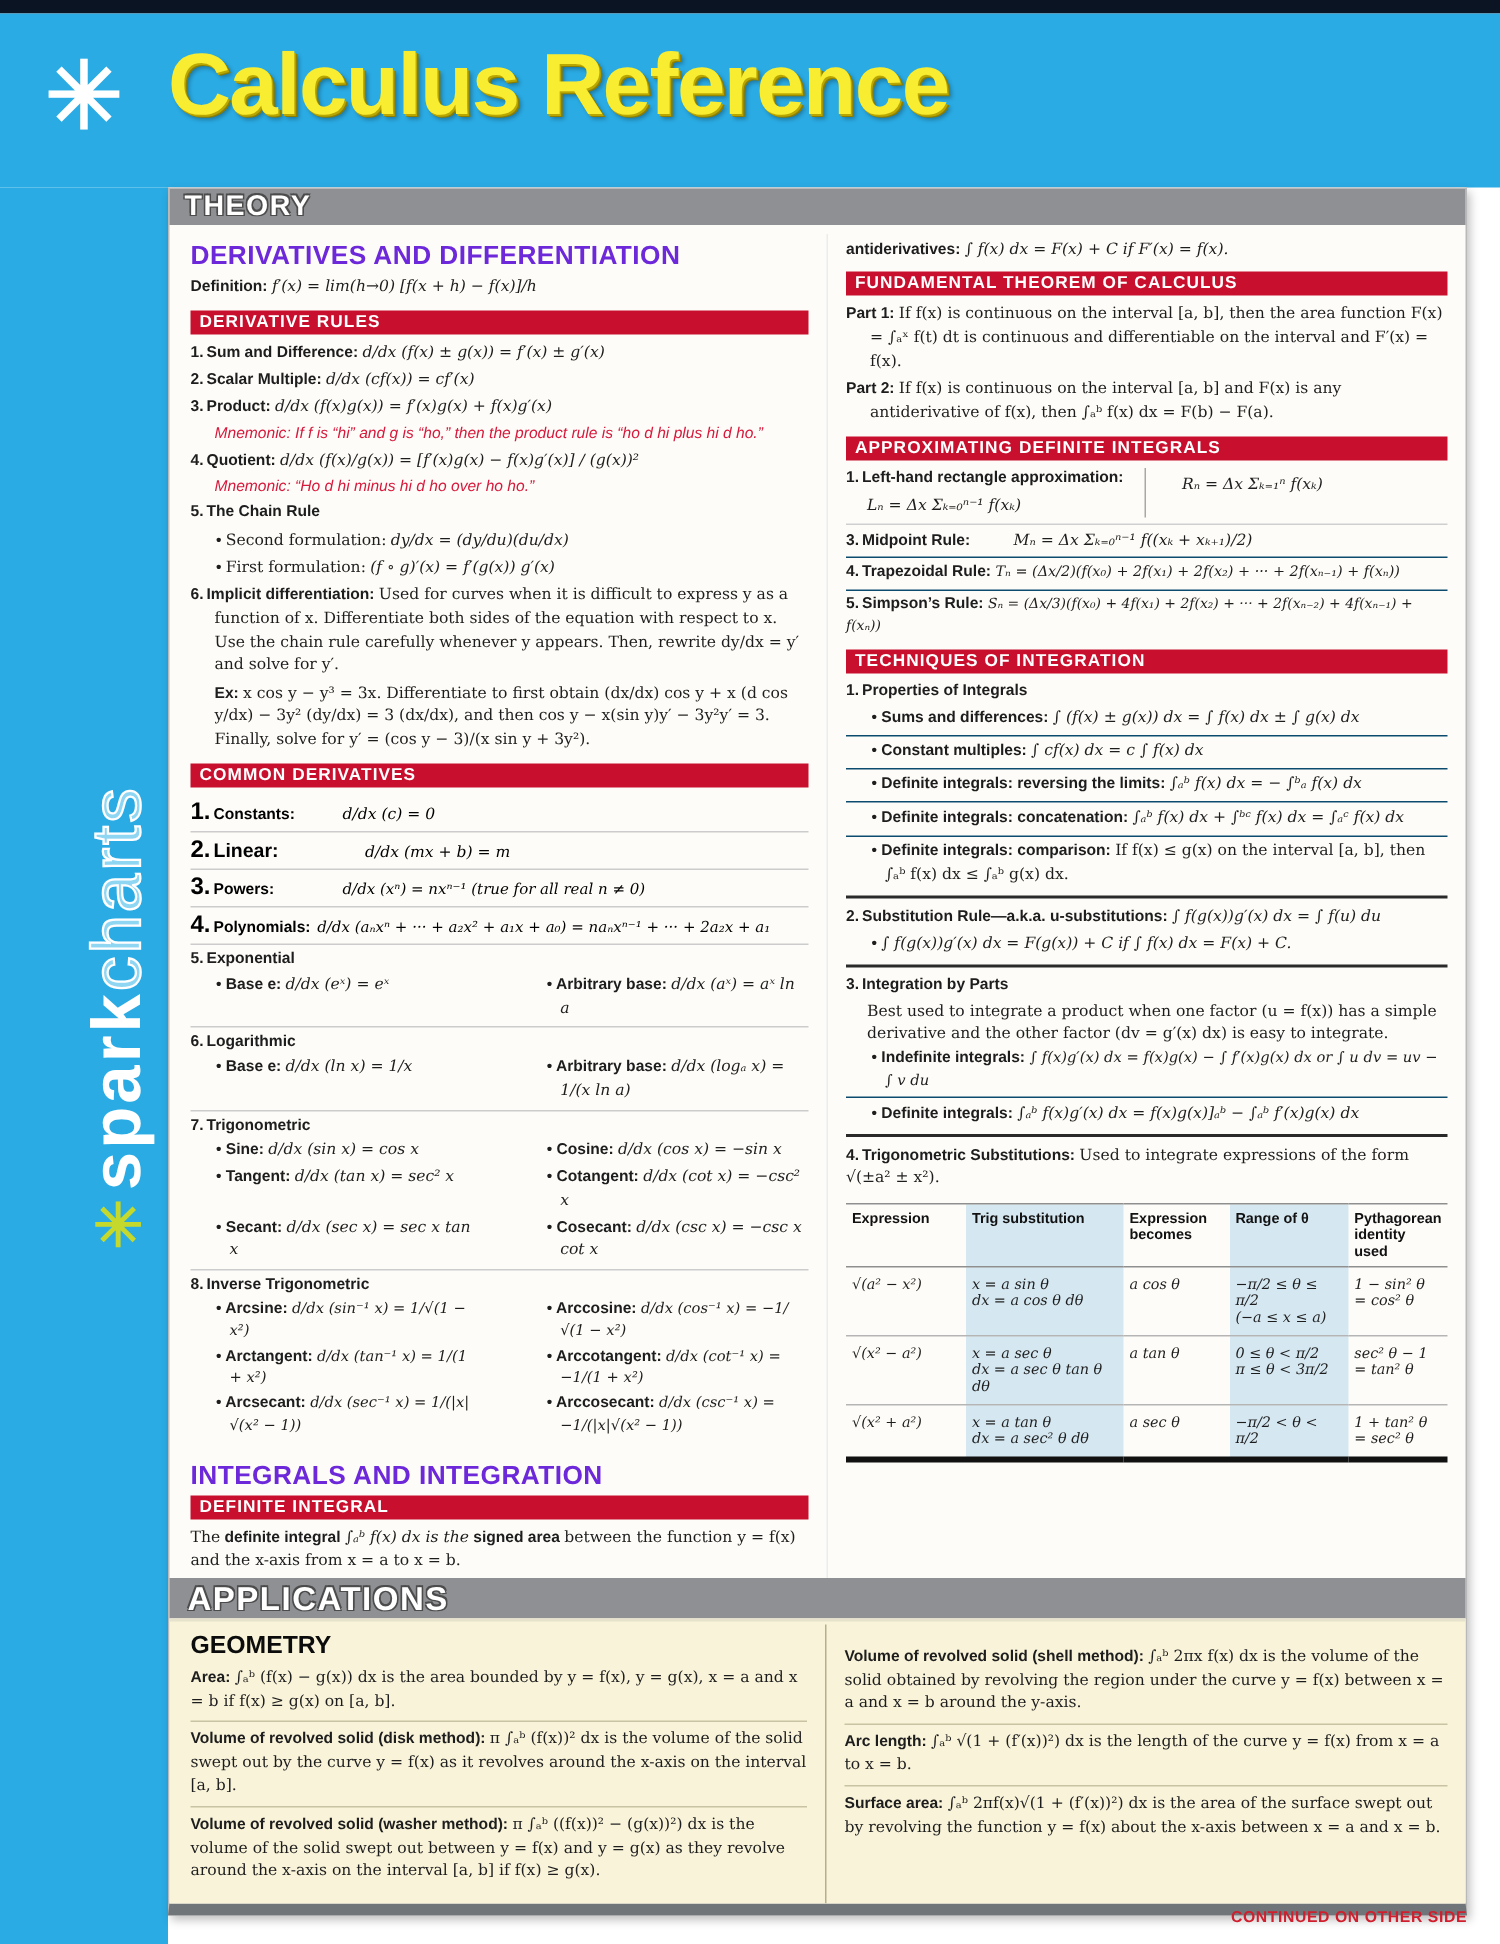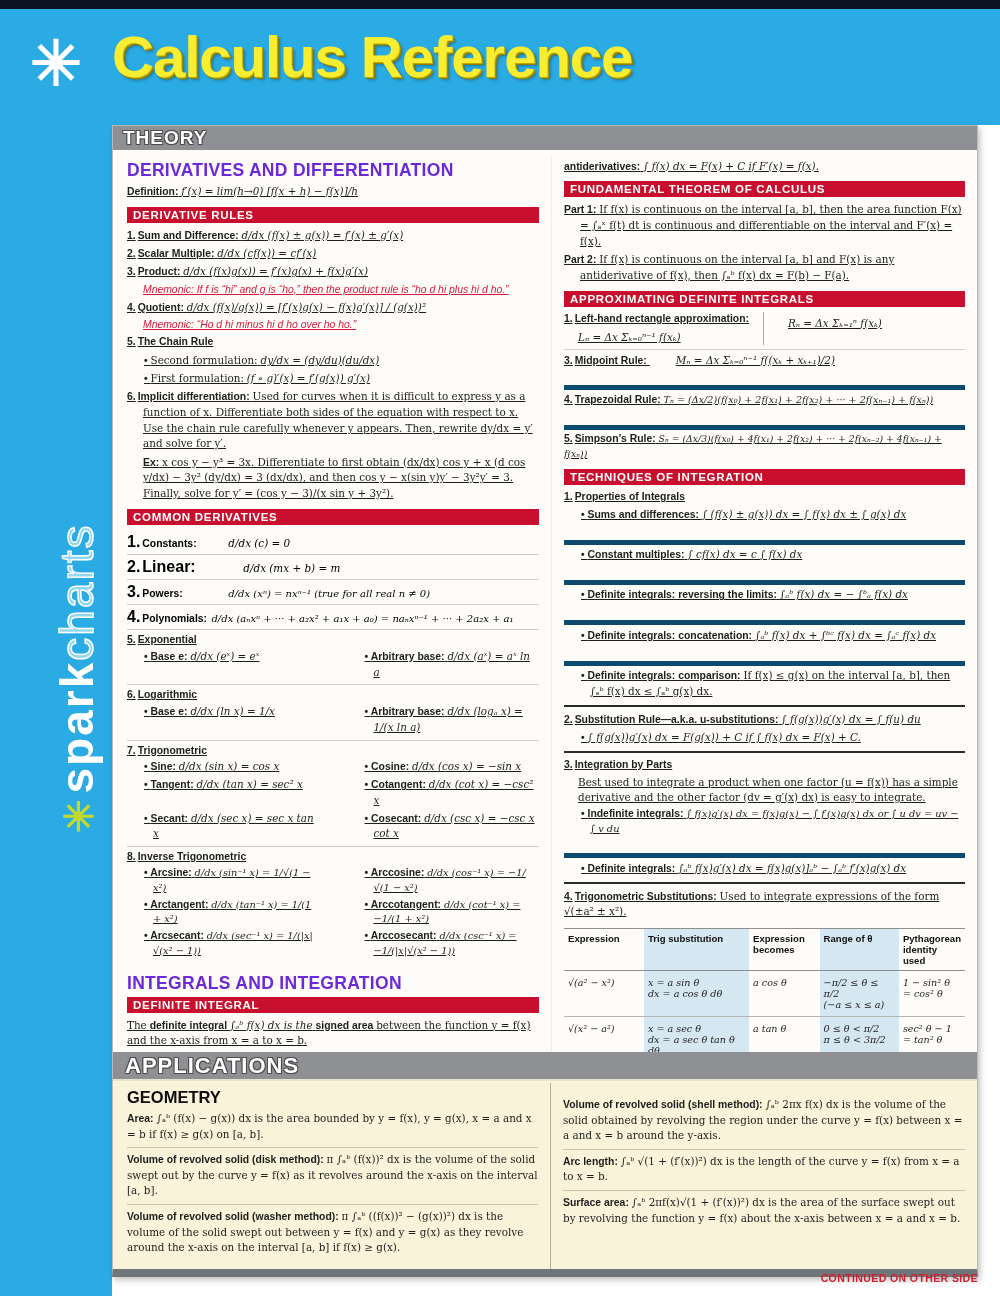--- a/index.html
+++ b/index.html
@@ -20,35 +20,35 @@
     box-shadow:2px 3px 6px rgba(0,0,0,.25);box-sizing:border-box;}
   .graybar{background:#8e9093;color:#fff;font-weight:bold;letter-spacing:1px;
     text-shadow:-1px -1px 0 #4c4c4c,1px -1px 0 #4c4c4c,-1px 1px 0 #4c4c4c,1px 1px 0 #4c4c4c;}
   .theorybar{height:24px;font-size:19px;padding:1px 0 0 10px;box-sizing:border-box;}
   .appsbar{height:27px;font-size:22px;padding:1px 0 0 12px;box-sizing:border-box;}
   .cols{display:flex;padding:6px 12px 0 14px;height:902px;overflow:hidden;box-sizing:border-box;}
   .col-left{width:424px;padding-right:12px;box-sizing:border-box;}
   .col-right{flex:1;padding-left:12px;border-left:1px solid #ececec;box-sizing:border-box;}
   .sec{font-size:17.5px;font-weight:800;margin:4px 0 3px;letter-spacing:.3px;color:#6d28d9;}
   .redbar{background:#c8102e;color:#fff;font-size:11.5px;font-weight:bold;letter-spacing:.7px;padding:2px 6px;margin:7px 0 5px;}
-  .line,.item{font-size:10.4px;line-height:1.42;margin:2.5px 0;color:#1d1d1d;text-decoration:underline;}
+  .line,.item{font-size:10.4px;line-height:1.42;margin:2.5px 0;color:#1d1d1d;}
   .item{padding-left:16px;text-indent:-16px;}
   .bul{padding-left:26px;text-indent:-9px;}
   .bul::before{content:"•  ";font-weight:bold;}
   .num{font-weight:bold;margin-right:2px;}
   .lbl{font-weight:bold;font-family:"Liberation Sans",sans-serif;font-style:normal;}
   .math{font-family:"DejaVu Serif",serif;font-style:italic;}
   .mtext{font-family:"DejaVu Serif",serif;}
   .mnem{color:#d6193c;font-style:italic;padding-left:16px;}
   .crow{border-bottom:1px solid #cccccc;padding:3px 0;}
   .crow.nb{border-bottom:none;}
   .pairline{display:flex;gap:29px;}
   .pcell{flex:1;}
   .hr2{border-top:2px solid #2a2a2a;margin:5px 0;}
-  .thinline{border-bottom:5px solid #0c4a6e;padding-bottom:17px;}
+  .thinline{border-bottom:1px solid #0c4a6e;padding-bottom:3px;}
   .approx-pair{display:flex;border-bottom:1px solid #cfcfcf;padding-bottom:4px;}
   .ap{flex:1;}
   .ap.a1{border-right:1px solid #a8a8a8;padding-right:8px;}
   .ap.a2{padding-left:10px;}
   .ap .f{margin:4px 0 0 14px;}
   
   table.trig{width:100%;border-collapse:collapse;margin-top:8px;border-top:1px solid #8f8f8f;border-bottom:4px solid #111;}
   table.trig th{font-size:9.6px;text-align:left;padding:4px 4px;border-bottom:1px solid #8f8f8f;vertical-align:top;color:#111;}
   table.trig td{font-size:9.6px;font-family:"DejaVu Serif",serif;font-style:italic;padding:6px 4px;border-bottom:1px solid #b5b5b5;vertical-align:top;color:#1d1d1d;}
   table.trig tr:last-child td{border-bottom:none;}
@@ -92,21 +92,21 @@
       <div class="item"><span class="num">4.</span><span class="lbl">Quotient:</span> <span class="math">d/dx (f(x)/g(x)) = [f′(x)g(x) − f(x)g′(x)] / (g(x))²</span></div>
       <div class="line mnem">Mnemonic: “Ho d hi minus hi d ho over ho ho.”</div>
       <div class="item"><span class="num">5.</span><span class="lbl">The Chain Rule</span></div>
       <div class="line bul"><span class="mtext">Second formulation:</span> <span class="math">dy/dx = (dy/du)(du/dx)</span></div>
       <div class="line bul"><span class="mtext">First formulation:</span> <span class="math">(f ∘ g)′(x) = f′(g(x)) g′(x)</span></div>
       <div class="item"><span class="num">6.</span><span class="lbl">Implicit differentiation:</span> <span class="mtext">Used for curves when it is difficult to express y as a function of x. Differentiate both sides of the equation with respect to x. Use the chain rule carefully whenever y appears. Then, rewrite dy/dx = y′ and solve for y′.</span></div>
       <div class="line" style="padding-left:16px;"><span class="lbl">Ex:</span> <span class="mtext">x cos y − y³ = 3x. Differentiate to first obtain (dx/dx) cos y + x (d cos y/dx) − 3y² (dy/dx) = 3 (dx/dx), and then cos y − x(sin y)y′ − 3y²y′ = 3. Finally, solve for y′ = (cos y − 3)/(x sin y + 3y²).</span></div>
 
       <div class="redbar">COMMON DERIVATIVES</div>
       <div class="crow"><span class="num">1.</span><span class="lbl" style="display:inline-block;width:86px;font-size:10.4px;">Constants:</span><span class="math" style="font-size:10.4px;">d/dx (c) = 0</span></div>
-      <div class="crow"><span class="num">2.</span><span class="lbl" style="display:inline-block;width:101px;font-size:16px;">Linear:</span><span class="math" style="font-size:10.4px;">d/dx (mx + b) = m</span></div>
+      <div class="crow"><span class="num">2.</span><span class="lbl" style="display:inline-block;width:101px;font-size:13px;">Linear:</span><span class="math" style="font-size:10.4px;">d/dx (mx + b) = m</span></div>
       <div class="crow"><span class="num">3.</span><span class="lbl" style="display:inline-block;width:86px;font-size:10.4px;">Powers:</span><span class="math" style="font-size:10px;">d/dx (xⁿ) = nxⁿ⁻¹  (true for all real n ≠ 0)</span></div>
       <div class="crow"><span class="num">4.</span><span class="lbl" style="font-size:10.4px;">Polynomials:</span> <span class="math" style="font-size:10px;">d/dx (aₙxⁿ + ··· + a₂x² + a₁x + a₀) = naₙxⁿ⁻¹ + ··· + 2a₂x + a₁</span></div>
       <div class="crow">
         <div class="line" style="margin:0;"><span class="num">5.</span><span class="lbl">Exponential</span></div>
         <div class="pairline">
             <div class="pcell line bul" style="margin:1px 0;"><span class="lbl">Base e:</span> <span class="math">d/dx (eˣ) = eˣ</span></div>
             <div class="pcell line bul" style="margin:1px 0;"><span class="lbl">Arbitrary base:</span> <span class="math">d/dx (aˣ) = aˣ ln a</span></div>
           </div>
       </div>
       <div class="crow">

